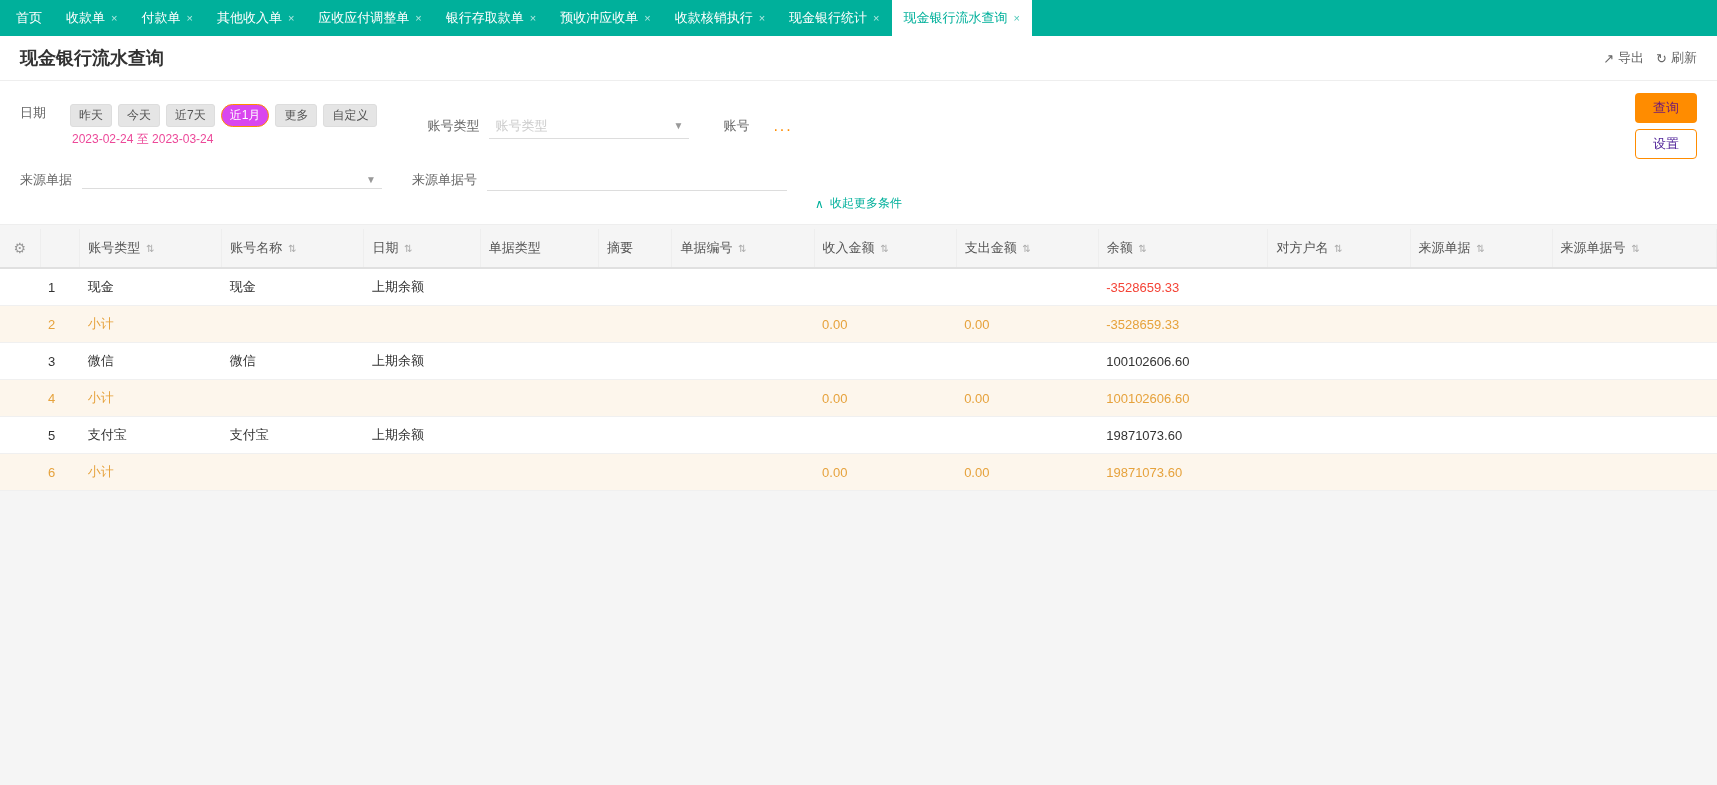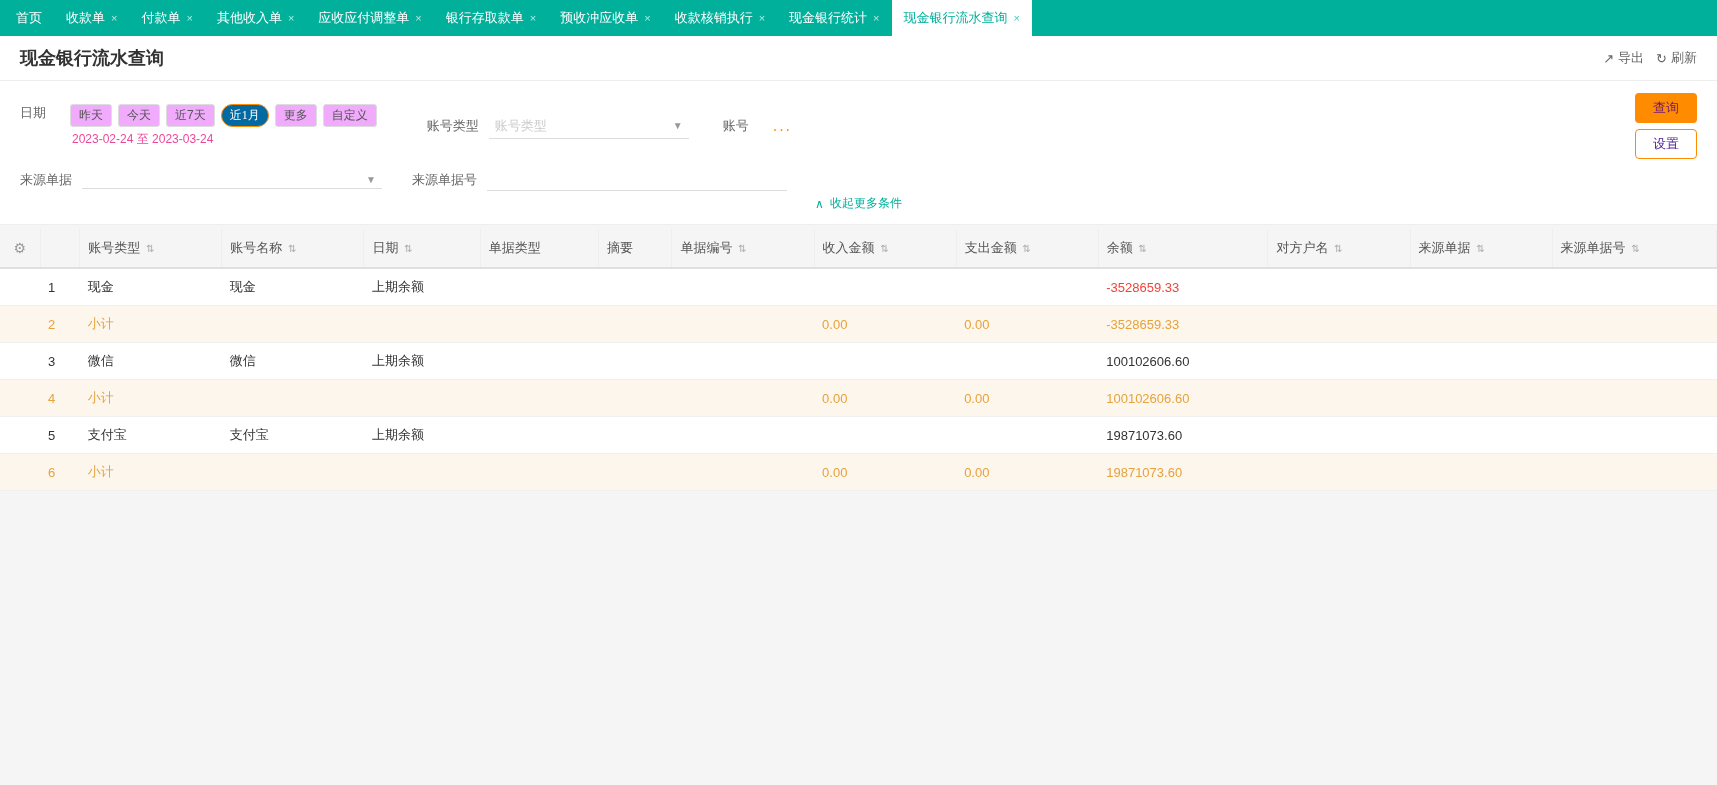--- a/index.html
+++ b/index.html
@@ -87,28 +87,27 @@
       gap: 6px;
       align-items: center;
     }
     .date-btn {
       padding: 2px 8px;
       border: 1px solid #ddd;
       border-radius: 3px;
       cursor: pointer;
       font-size: 12px;
       color: #555;
-      background: #f0abfc;
+      background: #e5e5e5;
     }
     .date-btn.active {
-      background: #0369a1;
+      background: #d946ef;
       color: #fff;
       border-color: #ff8c00;
       border-radius: 12px;
-      font-family: Liberation Serif, serif;
     }
     .date-range {
       color: #ec4899;
       font-size: 12px;
     }
     .filter-select {
       display: flex;
       align-items: center;
       border: none;
       border-bottom: 1px solid #ddd;

